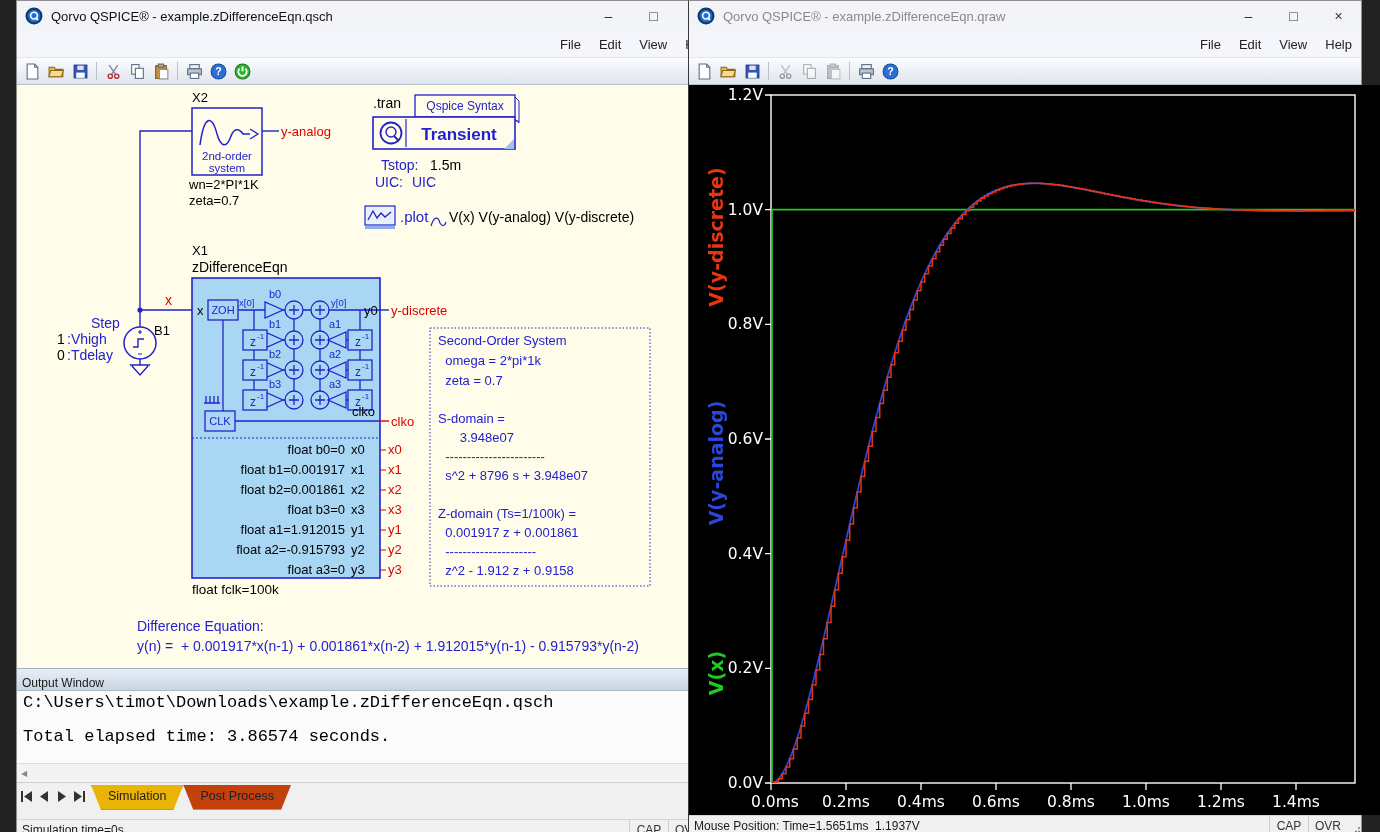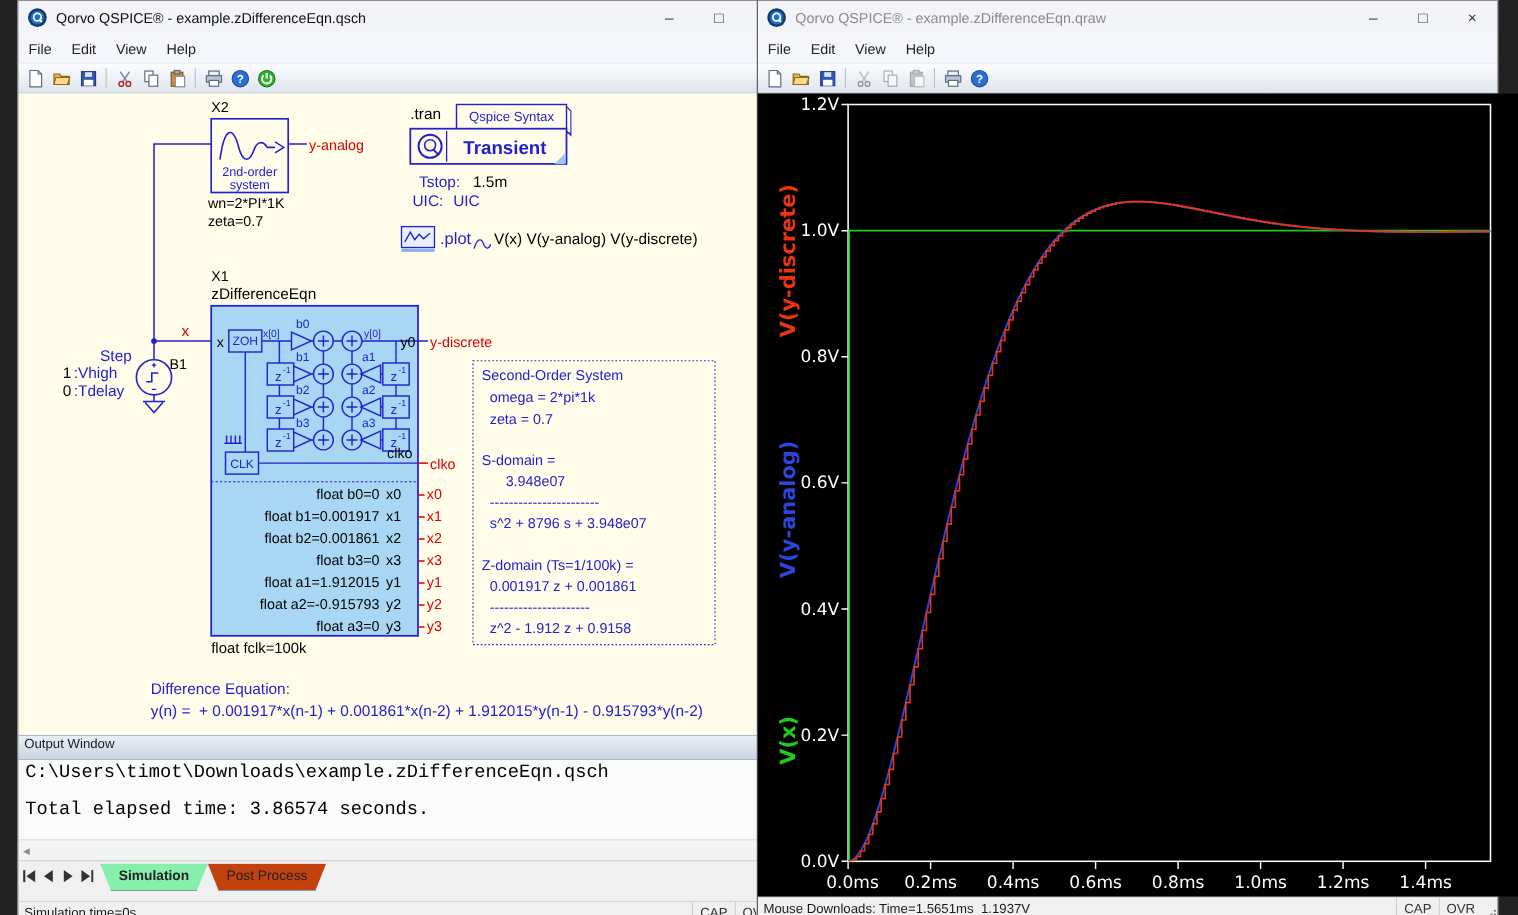--- a/index.html
+++ b/index.html
@@ -8,49 +8,49 @@
   .win{position:absolute;top:0;height:832px;background:#fff;border:1px solid #8e8e8e;box-sizing:border-box;}
   #win-left{left:16px;width:706px;}
   #win-right{left:688px;width:674px;border-left:1px solid #3a3a3a;}
   .titlebar{height:30px;display:flex;align-items:center;background:#f2f4f8;}
   .titlebar .appicon{width:18px;height:18px;margin:0 8px 0 8px;flex:0 0 auto;}
   .titlebar .title{font-size:13px;color:#111;flex:1 1 auto;white-space:nowrap;overflow:hidden;}
   .inactive .title{color:#8a8a8a;}
   .wctrl{display:flex;height:30px;flex:0 0 auto;}
   .wbtn{width:45px;height:30px;display:flex;align-items:center;justify-content:center;
         font-size:14px;color:#333;}
-  .menubar{height:26px;display:flex;align-items:center;background:#f4f6fb;border-bottom:1px solid #e3e6ec;}
+  .menubar{height:26px;display:flex;align-items:center;background:#f4f6fb;border-bottom:1px solid #e3e6ec;justify-content:flex-end;}
   .menuitem{font-size:13px;color:#222;padding:4px 9px;}
   .toolbar{height:26px;display:flex;align-items:center;gap:2px;padding:0 4px;
            background:linear-gradient(#fbfcfe,#dfe5ee);border-bottom:1px solid #b8c0cc;}
   .tbtn{width:22px;height:22px;display:flex;align-items:center;justify-content:center;}
   .tbtn svg{width:17px;height:17px;}
   .tsep{width:1px;height:18px;background:#b8c0cc;margin:0 3px;}
   .disabled{filter:grayscale(1);opacity:.5;}
 
   
   #schematic-wrap{position:relative;width:704px;height:583px;background:#fffde9;overflow:hidden;}
   svg text{font-family:"Liberation Sans",sans-serif;white-space:pre;}
-  #outwin-header{height:21px;display:flex;align-items:flex-start;
+  #outwin-header{height:21px;display:flex;align-items:flex-end;
      background:linear-gradient(#e9eff7,#c9d4e2);border-top:1px solid #9fb0c4;border-bottom:1px solid #aab8c8;}
   #outwin-header .owtitle{font-size:12px;color:#1a1a1a;padding-left:5px;flex:1;}
   .owbtn{width:18px;font-size:10px;color:#222;text-align:center;}
   #console-row{display:flex;height:72px;background:#fbfbfb;}
   #console-text{flex:1;margin:0;padding:3px 6px;font-family:"Liberation Mono","DejaVu Sans Mono",monospace;
      font-size:17px;line-height:17px;color:#000;overflow:hidden;}
   .vscroll{width:17px;background:#f2f3f5;border-left:1px solid #dcdcdc;display:flex;flex-direction:column;
      justify-content:space-between;align-items:center;font-size:8px;color:#8a8a8a;padding:2px 0;box-sizing:border-box;}
   .hscroll{height:18px;background:#f2f3f5;border-top:1px solid #dcdcdc;display:flex;align-items:center;
      justify-content:space-between;font-size:8px;color:#8a8a8a;padding:0 4px;}
   #tabbar{height:36px;background:#f0f0f0;border-top:1px solid #cfcfcf;display:flex;align-items:flex-start;}
   .tabnav{display:flex;align-items:center;gap:4px;padding:8px 6px 0 4px;}
   .tabnav svg{width:13px;height:11px;}
   .tab{font-size:12.5px;padding:4px 16px 6px 16px;margin-top:2px;border:1px solid #8f9aa6;border-top:none;
        clip-path:polygon(0 0,100% 0,calc(100% - 10px) 100%,10px 100%);background:#c2410c;color:#222;}
-  .tab.active{background:#86efac;font-weight:bold;}
+  .tab.active{background:#eab308;font-weight:normal;}
   .statusbar{height:20px;background:#f0f0f0;border-top:1px solid #d5d5d5;display:flex;align-items:center;
      font-size:12px;color:#1a1a1a;}
   .statusbar .stext{flex:1;padding-left:5px;white-space:pre;}
   .scell{width:38px;text-align:center;border-left:1px solid #cfcfcf;color:#333;align-self:stretch;
          display:flex;align-items:center;justify-content:center;}
   .sgrip{width:14px;height:100%;display:flex;align-items:flex-end;justify-content:flex-end;}
 
   
   #plot-wrap{position:relative;width:672px;height:730px;background:#000;padding-left:30px;}
   #plot-canvas{position:absolute;left:0;top:0;}
@@ -528,21 +528,21 @@
 
         <g clip-path="url(#plotclip)">
           <path id="trace-green" fill="none" stroke-width="1.6" stroke="#1ecb1e" d="M83 698 L 83 124.66666666666663 L 667 124.66666666666663"></path>
           <path id="trace-blue" fill="none" stroke-width="1.8" stroke="#2a46dd" d="M82 698 L82.00 698.00 L83.13 697.90 L84.25 697.60 L85.38 697.11 L86.50 696.43 L87.63 695.56 L88.75 694.52 L89.88 693.31 L91.00 691.93 L92.13 690.38 L93.25 688.68 L94.38 686.83 L95.50 684.82 L96.63 682.67 L97.75 680.38 L98.88 677.96 L100.00 675.41 L101.13 672.72 L102.25 669.92 L103.38 667.00 L104.50 663.96 L105.63 660.82 L106.75 657.57 L107.88 654.21 L109.00 650.76 L110.13 647.21 L111.25 643.57 L112.38 639.85 L113.50 636.04 L114.63 632.15 L115.75 628.19 L116.88 624.15 L118.00 620.04 L119.13 615.86 L120.25 611.62 L121.38 607.32 L122.50 602.97 L123.63 598.56 L124.75 594.10 L125.88 589.58 L127.00 585.03 L128.13 580.43 L129.25 575.79 L130.38 571.11 L131.50 566.40 L132.63 561.66 L133.75 556.89 L134.88 552.09 L136.00 547.26 L137.13 542.42 L138.25 537.55 L139.38 532.66 L140.50 527.76 L141.63 522.85 L142.75 517.92 L143.88 512.98 L145.00 508.04 L146.13 503.09 L147.25 498.13 L148.38 493.18 L149.50 488.22 L150.63 483.27 L151.75 478.32 L152.88 473.37 L154.00 468.43 L155.13 463.50 L156.25 458.58 L157.38 453.67 L158.50 448.77 L159.63 443.89 L160.75 439.02 L161.88 434.17 L163.00 429.33 L164.13 424.52 L165.25 419.72 L166.38 414.95 L167.50 410.20 L168.63 405.47 L169.75 400.77 L170.88 396.09 L172.00 391.44 L173.13 386.82 L174.25 382.22 L175.38 377.66 L176.50 373.12 L177.63 368.62 L178.75 364.15 L179.88 359.71 L181.00 355.30 L182.13 350.93 L183.25 346.59 L184.38 342.29 L185.50 338.02 L186.63 333.79 L187.75 329.60 L188.88 325.44 L190.00 321.32 L191.13 317.24 L192.25 313.20 L193.38 309.20 L194.50 305.23 L195.63 301.31 L196.75 297.43 L197.88 293.59 L199.00 289.79 L200.13 286.02 L201.25 282.31 L202.38 278.63 L203.50 274.99 L204.63 271.40 L205.75 267.85 L206.88 264.34 L208.00 260.87 L209.13 257.45 L210.25 254.07 L211.38 250.73 L212.50 247.43 L213.63 244.18 L214.75 240.97 L215.88 237.80 L217.00 234.67 L218.13 231.59 L219.25 228.55 L220.38 225.56 L221.50 222.60 L222.63 219.69 L223.75 216.82 L224.88 214.00 L226.00 211.21 L227.13 208.47 L228.25 205.77 L229.38 203.11 L230.50 200.50 L231.63 197.92 L232.75 195.39 L233.88 192.90 L235.00 190.44 L236.13 188.03 L237.25 185.66 L238.38 183.33 L239.50 181.04 L240.63 178.80 L241.75 176.59 L242.88 174.41 L244.00 172.28 L245.13 170.19 L246.25 168.14 L247.38 166.12 L248.50 164.14 L249.63 162.20 L250.75 160.30 L251.88 158.43 L253.00 156.60 L254.13 154.81 L255.25 153.05 L256.38 151.33 L257.50 149.65 L258.63 148.00 L259.75 146.38 L260.88 144.80 L262.00 143.26 L263.13 141.74 L264.25 140.26 L265.38 138.82 L266.50 137.40 L267.63 136.02 L268.75 134.67 L269.88 133.35 L271.00 132.07 L272.13 130.81 L273.25 129.59 L274.38 128.39 L275.50 127.23 L276.63 126.09 L277.75 124.98 L278.88 123.91 L280.00 122.86 L281.13 121.84 L282.25 120.84 L283.38 119.87 L284.50 118.93 L285.63 118.02 L286.75 117.13 L287.88 116.27 L289.00 115.44 L290.13 114.63 L291.25 113.84 L292.38 113.08 L293.50 112.34 L294.63 111.62 L295.75 110.93 L296.88 110.26 L298.00 109.62 L299.13 108.99 L300.25 108.39 L301.38 107.81 L302.50 107.25 L303.63 106.71 L304.75 106.19 L305.88 105.69 L307.00 105.21 L308.13 104.75 L309.25 104.31 L310.38 103.89 L311.50 103.49 L312.63 103.10 L313.75 102.73 L314.88 102.38 L316.01 102.05 L317.13 101.73 L318.26 101.43 L319.38 101.14 L320.51 100.87 L321.63 100.62 L322.76 100.38 L323.88 100.15 L325.01 99.94 L326.13 99.75 L327.26 99.57 L328.38 99.40 L329.51 99.24 L330.63 99.10 L331.76 98.97 L332.88 98.85 L334.01 98.75 L335.13 98.65 L336.26 98.57 L337.38 98.50 L338.51 98.44 L339.63 98.39 L340.76 98.36 L341.88 98.33 L343.01 98.31 L344.13 98.30 L345.26 98.30 L346.38 98.31 L347.51 98.33 L348.63 98.36 L349.76 98.40 L350.88 98.44 L352.01 98.49 L353.13 98.55 L354.26 98.62 L355.38 98.70 L356.51 98.78 L357.63 98.87 L358.76 98.97 L359.88 99.07 L361.01 99.18 L362.13 99.29 L363.26 99.42 L364.38 99.54 L365.51 99.67 L366.63 99.81 L367.76 99.95 L368.88 100.10 L370.01 100.25 L371.13 100.41 L372.26 100.57 L373.38 100.74 L374.51 100.91 L375.63 101.08 L376.76 101.26 L377.88 101.44 L379.01 101.63 L380.13 101.81 L381.26 102.00 L382.38 102.20 L383.51 102.39 L384.63 102.59 L385.76 102.80 L386.88 103.00 L388.01 103.21 L389.13 103.42 L390.26 103.63 L391.38 103.84 L392.51 104.05 L393.63 104.27 L394.76 104.49 L395.88 104.71 L397.01 104.93 L398.13 105.15 L399.26 105.37 L400.38 105.59 L401.51 105.82 L402.63 106.04 L403.76 106.27 L404.88 106.50 L406.01 106.72 L407.13 106.95 L408.26 107.18 L409.38 107.41 L410.51 107.63 L411.63 107.86 L412.76 108.09 L413.88 108.32 L415.01 108.54 L416.13 108.77 L417.26 109.00 L418.38 109.22 L419.51 109.45 L420.63 109.68 L421.76 109.90 L422.88 110.13 L424.01 110.35 L425.13 110.57 L426.26 110.79 L427.38 111.01 L428.51 111.23 L429.63 111.45 L430.76 111.67 L431.88 111.89 L433.01 112.10 L434.13 112.32 L435.26 112.53 L436.38 112.74 L437.51 112.95 L438.63 113.16 L439.76 113.37 L440.88 113.58 L442.01 113.78 L443.13 113.98 L444.26 114.19 L445.38 114.39 L446.51 114.58 L447.63 114.78 L448.76 114.98 L449.88 115.17 L451.01 115.36 L452.13 115.55 L453.26 115.74 L454.38 115.93 L455.51 116.11 L456.63 116.29 L457.76 116.47 L458.88 116.65 L460.01 116.83 L461.13 117.01 L462.26 117.18 L463.38 117.35 L464.51 117.52 L465.63 117.69 L466.76 117.86 L467.88 118.02 L469.01 118.18 L470.13 118.34 L471.26 118.50 L472.38 118.66 L473.51 118.81 L474.63 118.96 L475.76 119.11 L476.88 119.26 L478.01 119.41 L479.13 119.55 L480.26 119.70 L481.38 119.84 L482.51 119.97 L483.63 120.11 L484.76 120.25 L485.88 120.38 L487.01 120.51 L488.13 120.64 L489.26 120.77 L490.38 120.89 L491.51 121.01 L492.63 121.13 L493.76 121.25 L494.88 121.37 L496.01 121.49 L497.13 121.60 L498.26 121.71 L499.38 121.82 L500.51 121.93 L501.63 122.03 L502.76 122.14 L503.88 122.24 L505.01 122.34 L506.13 122.44 L507.26 122.54 L508.38 122.63 L509.51 122.73 L510.63 122.82 L511.76 122.91 L512.88 122.99 L514.01 123.08 L515.13 123.17 L516.26 123.25 L517.38 123.33 L518.51 123.41 L519.63 123.49 L520.76 123.57 L521.88 123.64 L523.01 123.71 L524.13 123.78 L525.26 123.86 L526.38 123.92 L527.51 123.99 L528.63 124.06 L529.76 124.12 L530.88 124.18 L532.01 124.24 L533.13 124.30 L534.26 124.36 L535.38 124.42 L536.51 124.47 L537.63 124.53 L538.76 124.58 L539.88 124.63 L541.01 124.68 L542.13 124.73 L543.26 124.78 L544.38 124.83 L545.51 124.87 L546.63 124.91 L547.76 124.96 L548.88 125.00 L550.01 125.04 L551.14 125.08 L552.26 125.11 L553.39 125.15 L554.51 125.19 L555.64 125.22 L556.76 125.25 L557.89 125.29 L559.01 125.32 L560.14 125.35 L561.26 125.38 L562.39 125.40 L563.51 125.43 L564.64 125.46 L565.76 125.48 L566.89 125.51 L568.01 125.53 L569.14 125.55 L570.26 125.57 L571.39 125.60 L572.51 125.61 L573.64 125.63 L574.76 125.65 L575.89 125.67 L577.01 125.69 L578.14 125.70 L579.26 125.72 L580.39 125.73 L581.51 125.74 L582.64 125.76 L583.76 125.77 L584.89 125.78 L586.01 125.79 L587.14 125.80 L588.26 125.81 L589.39 125.82 L590.51 125.83 L591.64 125.83 L592.76 125.84 L593.89 125.85 L595.01 125.85 L596.14 125.86 L597.26 125.86 L598.39 125.87 L599.51 125.87 L600.64 125.87 L601.76 125.87 L602.89 125.88 L604.01 125.88 L605.14 125.88 L606.26 125.88 L607.39 125.88 L608.51 125.88 L609.64 125.88 L610.76 125.88 L611.89 125.88 L613.01 125.87 L614.14 125.87 L615.26 125.87 L616.39 125.87 L617.51 125.86 L618.64 125.86 L619.76 125.85 L620.89 125.85 L622.01 125.85 L623.14 125.84 L624.26 125.84 L625.39 125.83 L626.51 125.82 L627.64 125.82 L628.76 125.81 L629.89 125.81 L631.01 125.80 L632.14 125.79 L633.26 125.78 L634.39 125.78 L635.51 125.77 L636.64 125.76 L637.76 125.75 L638.89 125.75 L640.01 125.74 L641.14 125.73 L642.26 125.72 L643.39 125.71 L644.51 125.70 L645.64 125.69 L646.76 125.69 L647.89 125.68 L649.01 125.67 L650.14 125.66 L651.26 125.65 L652.39 125.64 L653.51 125.63 L654.64 125.62 L655.76 125.61 L656.89 125.60 L658.01 125.59 L659.14 125.58 L660.26 125.57 L661.39 125.56 L662.51 125.55 L663.64 125.54 L664.76 125.53 L665.89 125.52"></path>
           <path id="trace-red" fill="none" stroke-width="1.5" stroke="#e8350f" d="M82 698 H85.75 V696.90 H89.50 V693.73 H93.25 V688.68 H97.00 V681.92 H100.75 V673.63 H104.50 V663.96 H108.25 V653.07 H112.00 V641.10 H115.75 V628.18 H119.50 V614.45 H123.25 V600.03 H127.00 V585.03 H130.75 V569.55 H134.50 V553.69 H138.25 V537.54 H142.00 V521.20 H145.75 V504.74 H149.50 V488.22 H153.25 V471.72 H157.00 V455.30 H160.75 V439.02 H164.50 V422.91 H168.25 V407.04 H172.00 V391.44 H175.75 V376.14 H179.50 V361.18 H183.25 V346.59 H187.00 V332.38 H190.75 V318.59 H194.50 V305.23 H198.25 V292.31 H202.00 V279.85 H205.75 V267.84 H209.50 V256.31 H213.25 V245.25 H217.00 V234.67 H220.75 V224.56 H224.50 V214.93 H228.25 V205.77 H232.00 V197.07 H235.75 V188.83 H239.50 V181.04 H243.25 V173.70 H247.00 V166.78 H250.75 V160.30 H254.50 V154.22 H258.25 V148.54 H262.00 V143.25 H265.75 V138.34 H269.50 V133.79 H273.25 V129.58 H277.00 V125.72 H280.75 V122.17 H284.50 V118.93 H288.25 V115.99 H292.00 V113.33 H295.75 V110.93 H299.50 V108.79 H303.25 V106.89 H307.00 V105.21 H310.75 V103.75 H314.50 V102.49 H318.26 V101.43 H322.01 V100.53 H325.76 V99.81 H329.51 V99.24 H333.26 V98.82 H337.01 V98.52 H340.76 V98.35 H344.51 V98.30 H348.26 V98.35 H352.01 V98.49 H355.76 V98.72 H359.51 V99.03 H363.26 V99.41 H367.01 V99.86 H370.76 V100.36 H374.51 V100.91 H378.26 V101.50 H382.01 V102.13 H385.76 V102.80 H389.51 V103.49 H393.26 V104.20 H397.01 V104.93 H400.76 V105.67 H404.51 V106.42 H408.26 V107.18 H412.01 V107.94 H415.76 V108.70 H419.51 V109.45 H423.26 V110.20 H427.01 V110.94 H430.76 V111.67 H434.51 V112.39 H438.26 V113.09 H442.01 V113.78 H445.76 V114.45 H449.51 V115.11 H453.26 V115.74 H457.01 V116.35 H460.76 V116.95 H464.51 V117.52 H468.26 V118.07 H472.01 V118.61 H475.76 V119.11 H479.51 V119.60 H483.26 V120.07 H487.01 V120.51 H490.76 V120.93 H494.51 V121.33 H498.26 V121.71 H502.01 V122.07 H505.76 V122.41 H509.51 V122.73 H513.26 V123.02 H517.01 V123.30 H520.76 V123.57 H524.51 V123.81 H528.26 V124.04 H532.01 V124.24 H535.76 V124.44 H539.51 V124.62 H543.26 V124.78 H547.01 V124.93 H550.76 V125.06 H554.51 V125.19 H558.26 V125.30 H562.01 V125.40 H565.76 V125.48 H569.51 V125.56 H573.26 V125.63 H577.01 V125.69 H580.76 V125.73 H584.51 V125.78 H588.26 V125.81 H592.01 V125.84 H595.76 V125.86 H599.51 V125.87 H603.26 V125.88 H607.01 V125.88 H610.76 V125.88 H614.51 V125.87 H618.26 V125.86 H622.01 V125.85 H625.76 V125.83 H629.51 V125.81 H633.26 V125.78 H637.01 V125.76 H640.76 V125.73 H644.51 V125.70 H648.26 V125.67 H652.01 V125.64 H655.76 V125.61 H659.51 V125.57 H663.26 V125.54 H666.00"></path>
         </g>
       </svg>
     </div>
 
     <div class="statusbar">
-      <div class="stext">Mouse Downloads: Time=1.5651ms  1.1937V</div>
+      <div class="stext">Mouse Position: Time=1.5651ms  1.1937V</div>
       <div class="scell">CAP</div>
       <div class="scell">OVR</div>
       <div class="sgrip">
         <svg width="10" height="10" viewBox="0 0 10 10">
             <circle cx="8" cy="2" r="1" fill="#777"></circle>
             <circle cx="8" cy="5.5" r="1" fill="#777"></circle>
             <circle cx="5" cy="5.5" r="1" fill="#777"></circle>
             <circle cx="8" cy="9" r="1" fill="#777"></circle>
             <circle cx="5" cy="9" r="1" fill="#777"></circle>
             <circle cx="2" cy="9" r="1" fill="#777"></circle>

